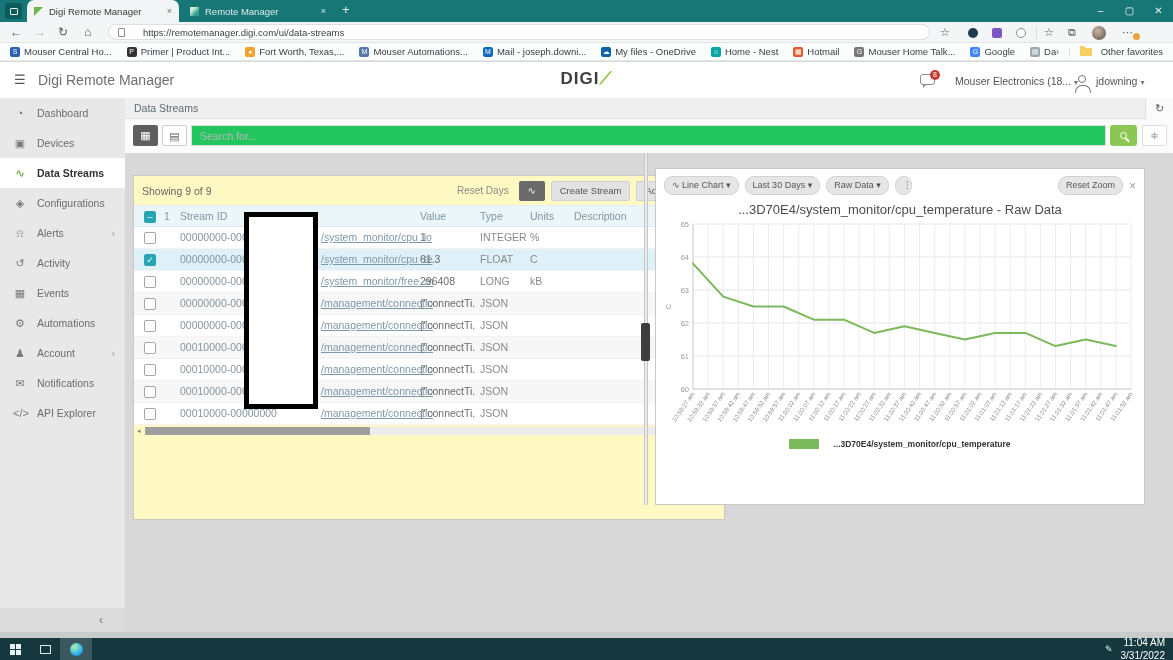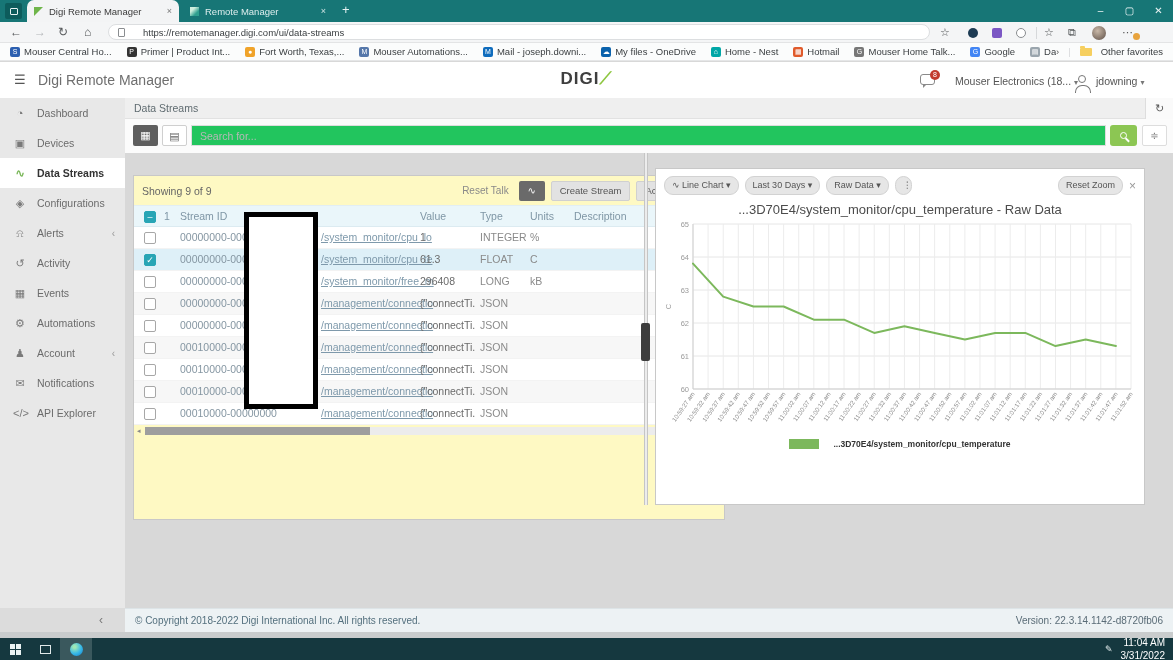--- a/index.html
+++ b/index.html
@@ -329,21 +329,21 @@
         <span>API Explorer</span>
       </div>
     </div>
   <div id="sidecollapse">‹</div>
 
   <div id="mainbg">
 
     <div id="tablepanel">
       <div id="tp-toolbar">
         <span id="showing">Showing 9 of 9</span>
-        <span id="resetsort">Reset Talk</span>
+        <span id="resetsort">Reset Days</span>
         <span id="chartbtn">∿</span>
         <span class="gbtn">Create Stream</span>
         <span class="gbtn"><span>Actions</span> ▾</span>
         <span class="gbtn kebab">⋮</span>
       </div>
       <div id="thead">
         <span class="cb on" style="left:10px;top:5px">–</span>
         <span class="hc" style="left:30px">1</span>
         <span class="hc" style="left:46px">Stream ID</span>
         <span class="hc" style="left:286px">Value</span>
@@ -536,25 +536,20 @@
         </svg>
       <div id="legend">
         <span id="legend-swatch" style="background: rgb(124, 184, 92);"></span>
         <span id="legend-label">...3D70E4/system_monitor/cpu_temperature</span>
       </div>
     </div>
   </div>
 
   <div id="redaction"></div>
 
-  <div id="footer">
-    <span>© Copyright 2018-2022 Digi International Inc. All rights reserved.</span>
-    <span class="fspace"></span>
-    <span id="version">Version: 22.3.14.1142-d8720fb06</span>
-  </div>
   <div id="substrip"></div>
 
   <div id="taskbar">
     <span class="tb-btn">
         <span class="winlogo">
           <i></i>
           <i></i>
           <i></i>
           <i></i>
         </span>

